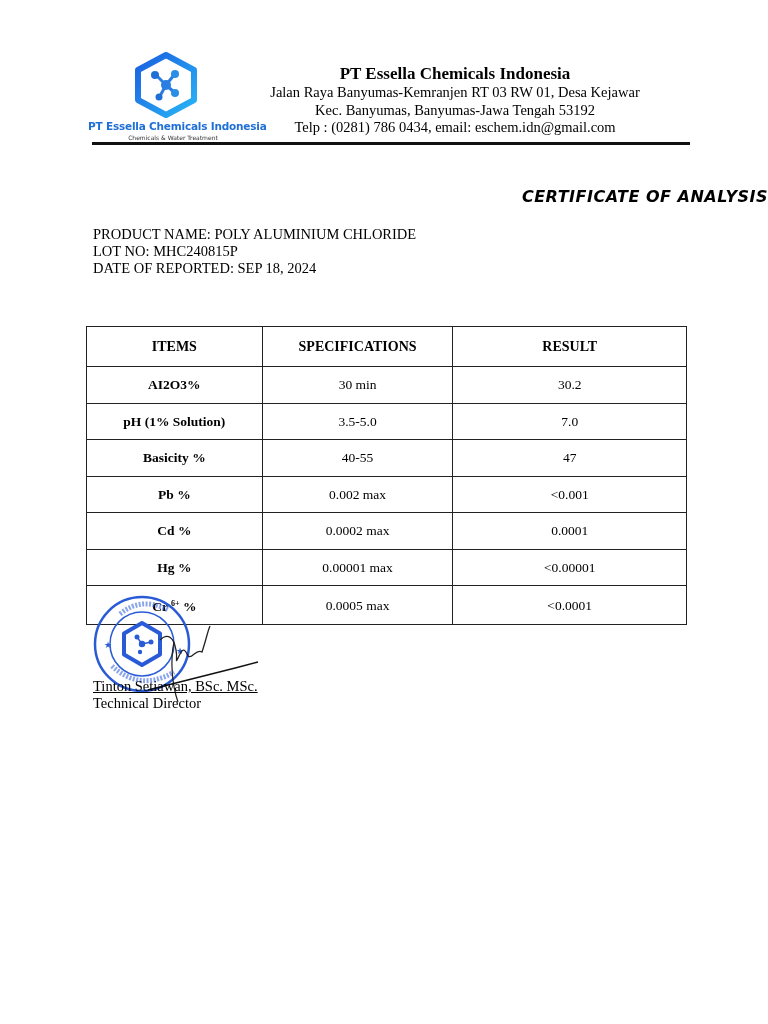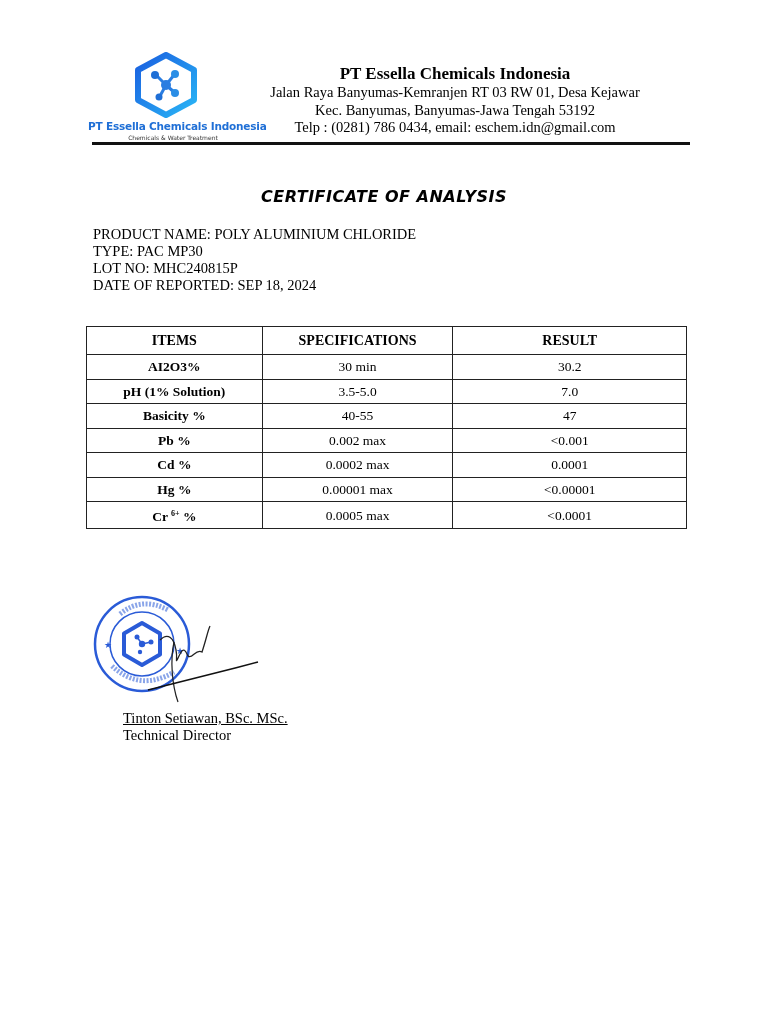--- a/index.html
+++ b/index.html
@@ -5,30 +5,30 @@
   html, body { margin:0; padding:0; background:#ffffff; }
   body { width:768px; height:1024px; position:relative; overflow:hidden; font-family:"Liberation Serif", serif; color:#000; }
   .logo { position:absolute; left:88px; top:52px; width:170px; height:92px; }
   .logo svg { position:absolute; left:42px; top:0; }
   .logo-name { position:absolute; left:0; top:68px; width:170px; text-align:center; font-family:"DejaVu Sans", sans-serif; font-size:10.5px; font-weight:bold; color:#1f6fd6; white-space:nowrap; letter-spacing:-0.2px; }
   .logo-tag { position:absolute; left:0; top:82px; width:170px; text-align:center; font-family:"DejaVu Sans", sans-serif; font-size:6px; color:#333; }
   .company { position:absolute; left:250px; top:64px; width:410px; text-align:center; }
   .company .name { font-size:17px; font-weight:bold; line-height:20px; }
   .company .line { font-size:14.5px; line-height:17.5px;text-align:center; }
   .rule { position:absolute; left:92px; top:142px; width:598px; height:3px; background:#111; }
-  .title { position:absolute; left:0; top:187px; width:768px; text-align:center; font-family:"DejaVu Sans", sans-serif; font-style:italic; font-weight:bold; font-size:16px; letter-spacing:0.5px; }
+  .title { position:absolute; left:0; top:187px; width:768px; text-align:right; font-family:"DejaVu Sans", sans-serif; font-style:italic; font-weight:bold; font-size:16px; letter-spacing:0.5px; }
   .info { position:absolute; left:93px; top:226px; font-size:14.5px; line-height:17px; }
   table.coa { position:absolute; left:86px; top:326px; width:601px; border-collapse:collapse; font-size:13.5px; }
-  table.coa td, table.coa th { border:1px solid #222; text-align:center; padding:2px; height:19.5px; line-height:19px; }
+  table.coa td, table.coa th { border:1px solid #222; text-align:center; padding:8px; height:19.5px; line-height:19px; }
   table.coa th { height:23px; font-weight:bold; font-size:14px; }
   table.coa td.item { font-weight:bold; }
   table.coa col.c1 { width:176px; } table.coa col.c2 { width:191px; } table.coa col.c3 { width:234px; }
   sup { font-size:8px; vertical-align:5px; }
   .stamp { position:absolute; left:90px; top:590px; width:170px; height:115px; }
-  .signer { position:absolute; left:93px; top:710px; font-size:14.5px; line-height:17px;margin-left:30px; }
+  .signer { position:absolute; left:93px; top:678px; font-size:14.5px; line-height:17px; }
   .signer .nm { text-decoration:underline; }
 </style>
 </head>
 <body>
 
 <div class="logo">
   <svg width="72" height="66" viewBox="0 0 72 66">
     <defs>
       <linearGradient id="g1" x1="0" y1="0" x2="1" y2="1">
         <stop offset="0" stop-color="#1a5fe0"></stop>
@@ -56,21 +56,20 @@
   <div class="line">Kec. Banyumas, Banyumas-Jawa Tengah 53192</div>
   <div class="line">Telp : (0281) 786 0434, email: eschem.idn@gmail.com</div>
 </div>
 
 <div class="rule"></div>
 
 <div class="title">CERTIFICATE OF ANALYSIS</div>
 
 <div class="info">
   <div>PRODUCT NAME: POLY ALUMINIUM CHLORIDE</div>
-  <div>TYPE: PAC MP30</div>
   <div>LOT NO: MHC240815P</div>
   <div>DATE OF REPORTED: SEP 18, 2024</div>
 </div>
 
 <table class="coa">
   <colgroup>
       <col class="c1">
       <col class="c2">
       <col class="c3">
     </colgroup>

